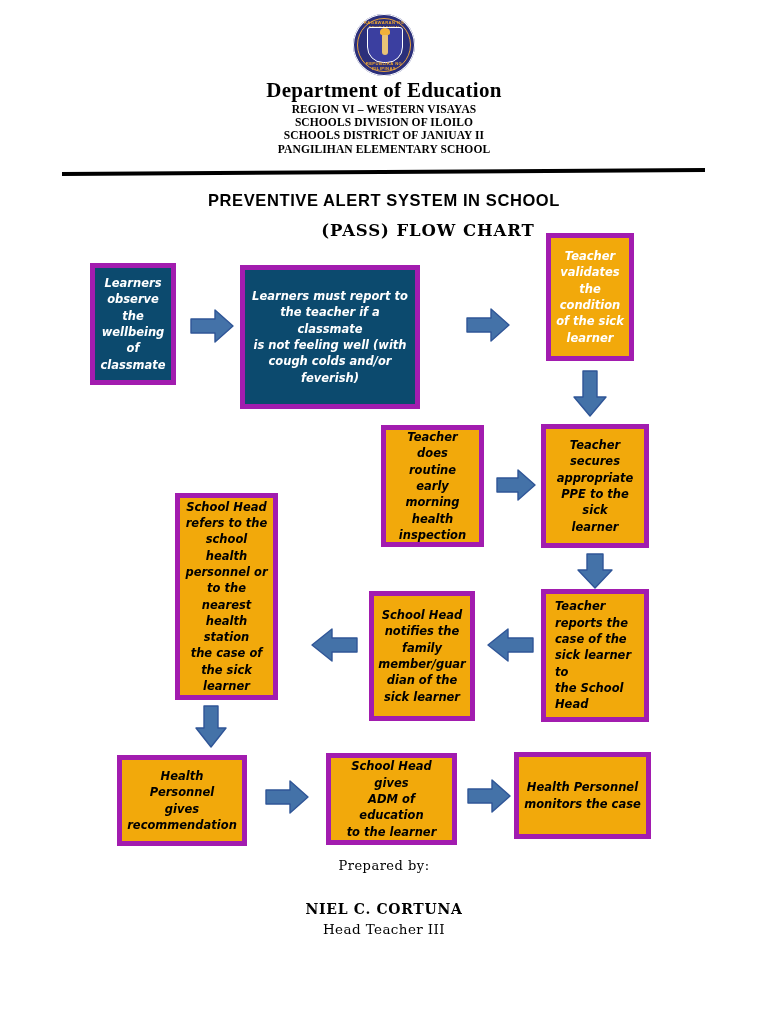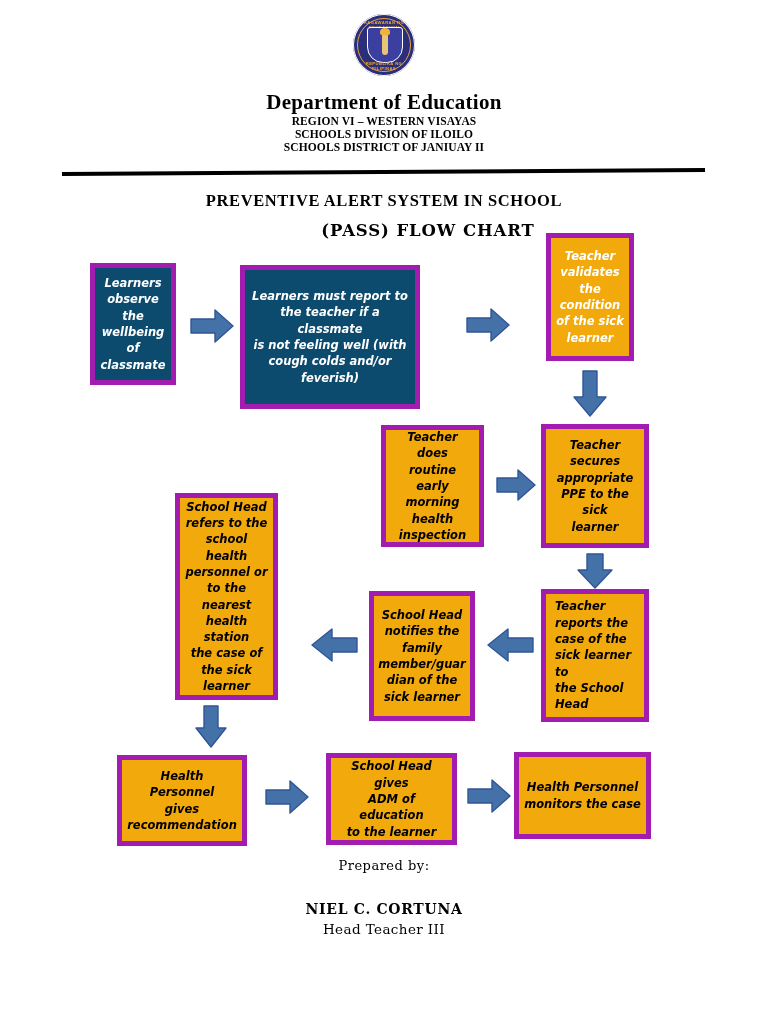--- a/index.html
+++ b/index.html
@@ -92,21 +92,21 @@
   .lh-line { line-height: 1.08; }
   #lh-republic {
     font-size: 12.5px;
     font-weight: bold;
     margin-top: 3px;
   }
   #lh-department {
     font-size: 21px;
     font-weight: bold;
     letter-spacing: .3px;
-    margin-top: 15px;
+    margin-top: 3px;
   }
   #lh-region, #lh-division, #lh-district, #lh-school {
     font-size: 11.5px;
     font-weight: bold;
     letter-spacing: .1px;
     margin-top: 1px;
   }
   #header-rule {
     position: absolute;
     left: 62px;
@@ -116,21 +116,21 @@
     background: #000000;
     transform: rotate(-0.35deg);
   }
 
   
   #chart-title-1 {
     position: absolute;
     left: 0; top: 191px;
     width: 768px;
     text-align: center;
-    font-family: Liberation Serif, serif;
+    font-family: Liberation Sans, sans-serif;
     font-weight: bold;
     font-size: 16.5px;
     letter-spacing: .6px;
   }
   #chart-title-2 {
     position: absolute;
     left: 0; top: 221px;
     width: 768px;
     text-align: center;
     font-family: "DejaVu Serif", "Liberation Serif", serif;
@@ -203,20 +203,21 @@
         <div class="seal-torch"></div>
       </div>
     </div>
     <div class="seal-arc-bot">REPUBLIKA NG PILIPINAS</div>
   </div>
 
   <div class="lh-line" id="lh-department">Department of Education</div>
   <div class="lh-line" id="lh-region">REGION VI – WESTERN VISAYAS</div>
   <div class="lh-line" id="lh-division">SCHOOLS DIVISION OF ILOILO</div>
   <div class="lh-line" id="lh-district">SCHOOLS DISTRICT OF JANIUAY II</div>
+  <div class="lh-line" id="lh-school">PANGILIHAN ELEMENTARY SCHOOL</div>
 </div>
 
 <div id="header-rule"></div>
 
 <div id="chart-title-1">PREVENTIVE ALERT SYSTEM IN SCHOOL</div>
 <div id="chart-title-2">(PASS) FLOW CHART</div>
 
 <div class="node yellow" style="left:90px; top:263px; width:86px; height:122px; font-size:11.5px;">Learners
 observe
 the

